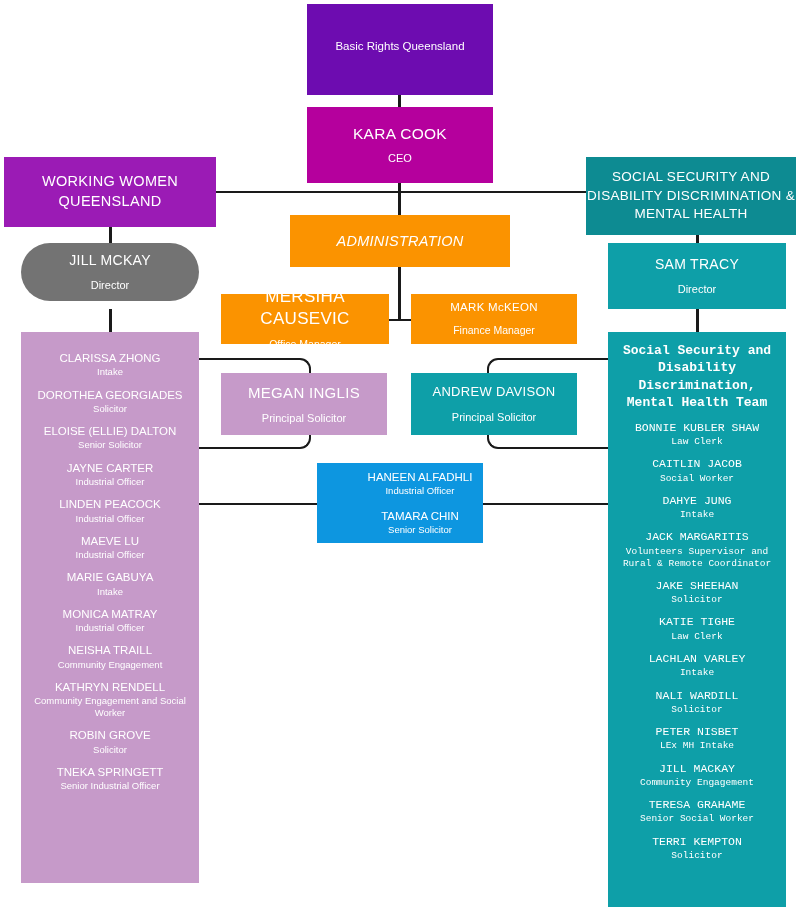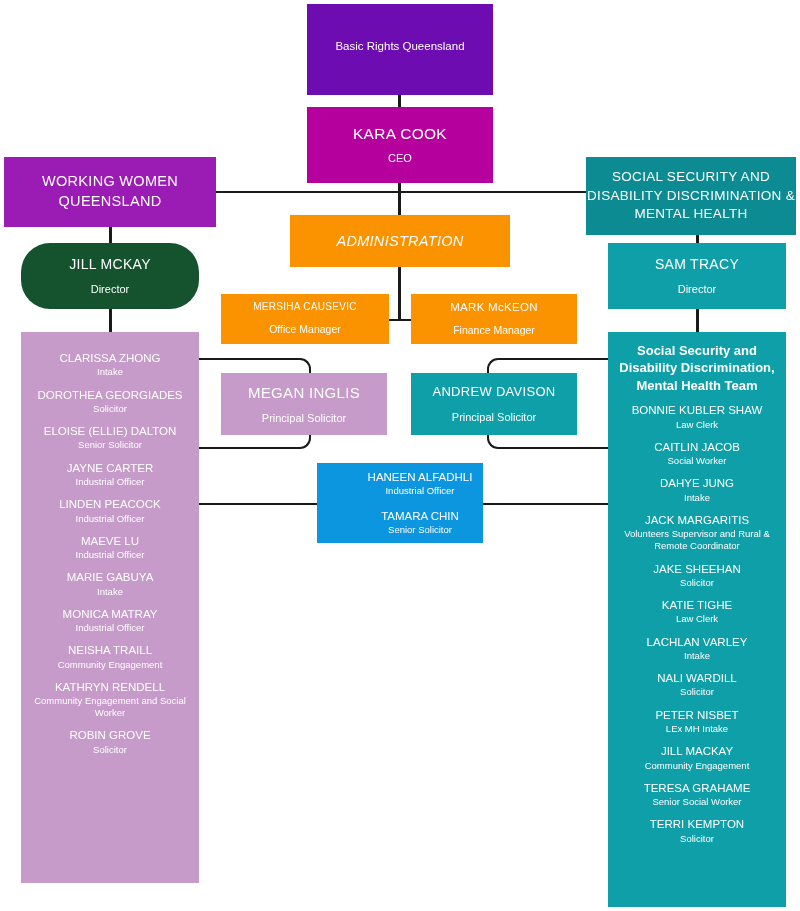--- a/index.html
+++ b/index.html
@@ -50,30 +50,30 @@
 
   #wwq{left:4px;top:157px;width:212px;height:70px;background:#9B1BB5;}
   #wwq .title{font-size:14.5px;line-height:1.35;}
 
   #ssdd{left:586px;top:157px;width:210px;height:78px;background:#0D8B92;}
   #ssdd .title{font-size:13.5px;line-height:1.36;}
 
   #admin{left:290px;top:215px;width:220px;height:52px;background:#FB9300;}
   #admin .title{font-size:14.5px;font-style:italic;}
 
-  #jill{left:21px;top:243px;width:178px;height:66px;background:#14532d;border-radius:29px;}
+  #jill{left:21px;top:243px;width:178px;height:58px;background:#737373;border-radius:29px;}
   #jill .title{font-size:14px;}
   #jill .sub{font-size:11px;margin-top:8px;}
 
   #sam{left:608px;top:243px;width:178px;height:66px;background:#0E9FA8;}
   #sam .title{font-size:14px;}
   #sam .sub{font-size:11px;margin-top:8px;}
 
   #mersiha{left:221px;top:294px;width:168px;height:50px;background:#FB9300;}
-  #mersiha .title{font-size:10px;}
+  #mersiha .title{font-size:17px;}
   #mersiha .sub{font-size:10.5px;margin-top:9px;}
 
   #mark{left:411px;top:294px;width:166px;height:50px;background:#FB9300;}
   #mark .title{font-size:11.5px;}
   #mark .sub{font-size:10.5px;margin-top:9px;}
 
   #megan{left:221px;top:373px;width:166px;height:62px;background:#C69AC9;}
   #megan .title{font-size:15px;}
   #megan .sub{font-size:11px;margin-top:9px;}
 
@@ -86,21 +86,21 @@
   
   .teamcol{
     position:absolute;
     box-sizing:border-box;
     color:#ffffff;
     text-align:center;
     z-index:3;
     padding-top:10px;
   }
   #wwqteam{left:21px;top:332px;width:178px;height:551px;background:#C69AC9;}
-  #ssddteam{left:608px;top:332px;width:178px;height:575px;background:#0E9FA8;}
+  #ssddteam{left:608px;top:332px;width:178px;height:575px;background:#0E9FA8;font-family:Liberation Mono, monospace;}
 
   .teamcol .teamname{
     font-size:13.5px;
     line-height:1.34;
     margin-bottom:6px;
     padding:0 6px;
   }
   #ssddteam .teamname{font-weight:bold;font-size:13px;}
 
   .member{margin-top:9px;padding:0 5px;}
@@ -259,20 +259,24 @@
           <div class="mrole">Community Engagement</div>
         </div>
         <div class="member">
           <div class="mname">KATHRYN RENDELL</div>
           <div class="mrole">Community Engagement and Social Worker</div>
         </div>
         <div class="member">
           <div class="mname">ROBIN GROVE</div>
           <div class="mrole">Solicitor</div>
         </div>
+        <div class="member">
+          <div class="mname">TNEKA SPRINGETT</div>
+          <div class="mrole">Senior Industrial Officer</div>
+        </div>
       </div>
   </div>
 
   <div class="teamcol" id="ssddteam">
     <div class="teamname">Social Security and Disability Discrimination, Mental Health Team</div>
     <div>
         <div class="member">
           <div class="mname">BONNIE KUBLER SHAW</div>
           <div class="mrole">Law Clerk</div>
         </div>

